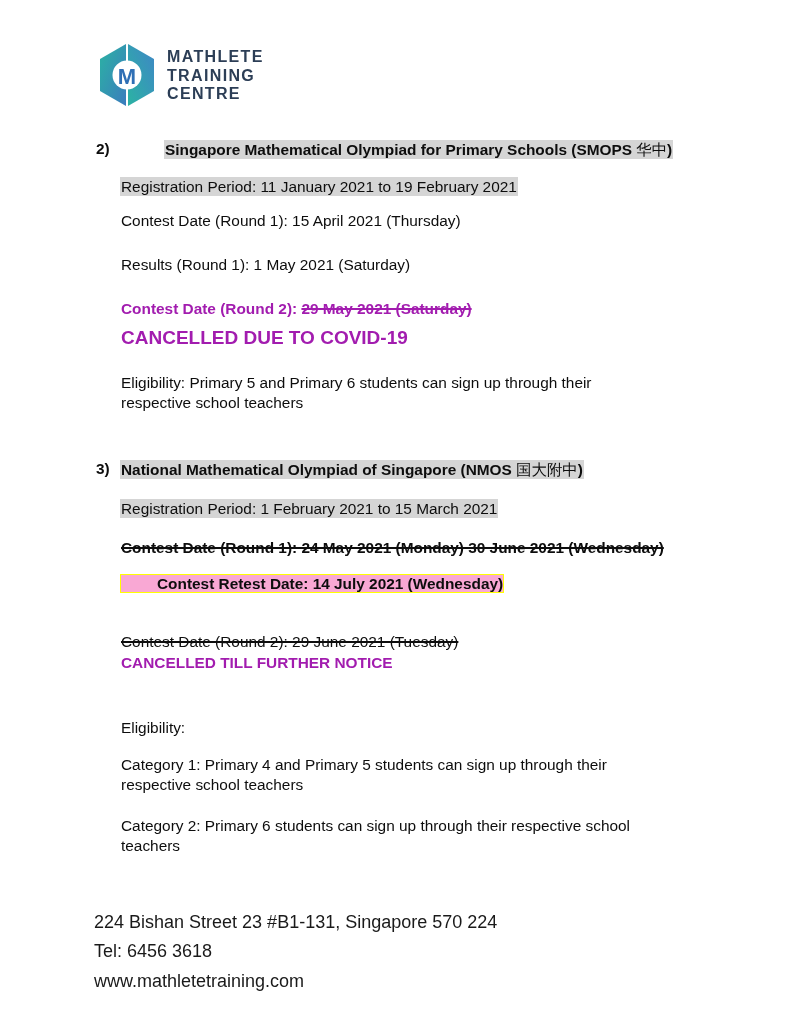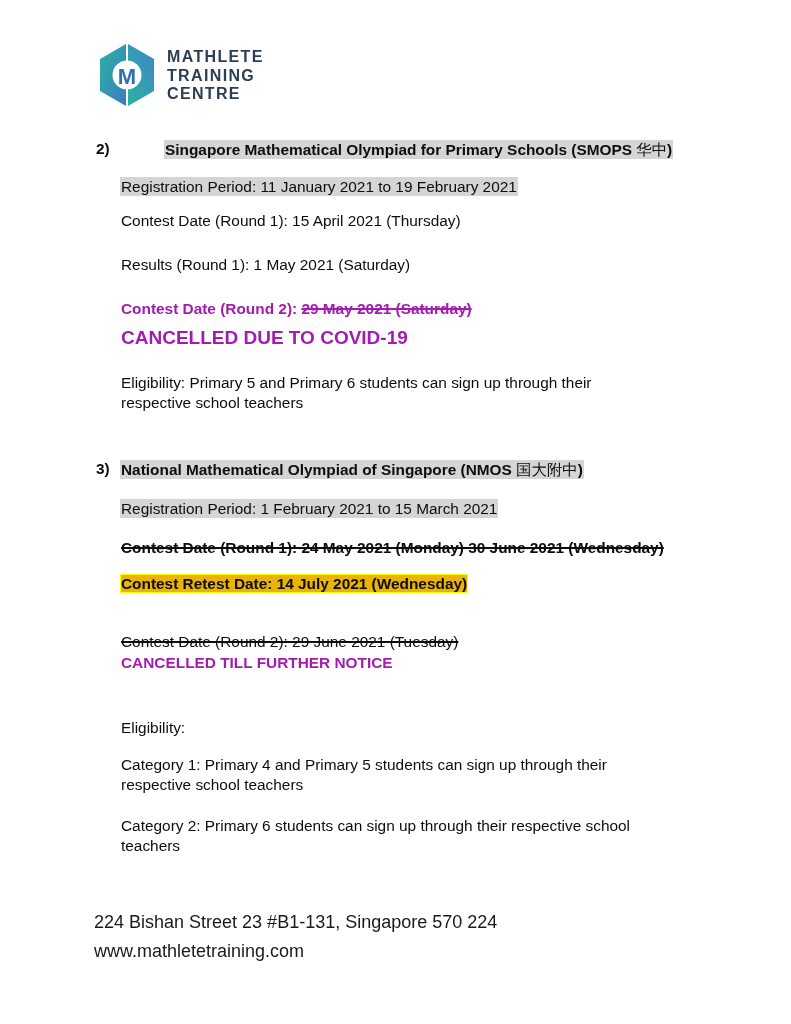--- a/index.html
+++ b/index.html
@@ -86,22 +86,23 @@
     width: 532px;
     white-space: normal;
   }
 
   .bold { font-weight: 700; }
   .hl-gray {
     background: #d5d5d5;
     box-shadow: 0 0 0 1px #d5d5d5;
   }
   .hl-yellow {
-    background: #eab308;
+    background: #f9a8d4;
     box-shadow: 0 0 0 1px #ffff00;
+    padding-left: 36px;
   }
   .red {
     color: #a21caf;
   }
   .strike {
     text-decoration: line-through;
     text-decoration-thickness: 1.6px;
   }
   .big {
     font-size: 19px;
@@ -208,16 +209,17 @@
 
     <div class="line" style="top:718px;">Eligibility:</div>
 
     <div class="para" style="top:755px;">Category 1: Primary 4 and Primary 5 students can sign up through their respective school teachers</div>
 
     <div class="para" style="top:816px; width:556px;">Category 2: Primary 6 students can sign up through their respective school teachers</div>
   </div>
 
   <div class="footer">
     <div>224 Bishan Street 23 #B1-131, Singapore 570 224</div>
+    <div>Tel: 6456 3618</div>
     <div>www.mathletetraining.com</div>
   </div>
 
 </div>
 
 </body></html>

